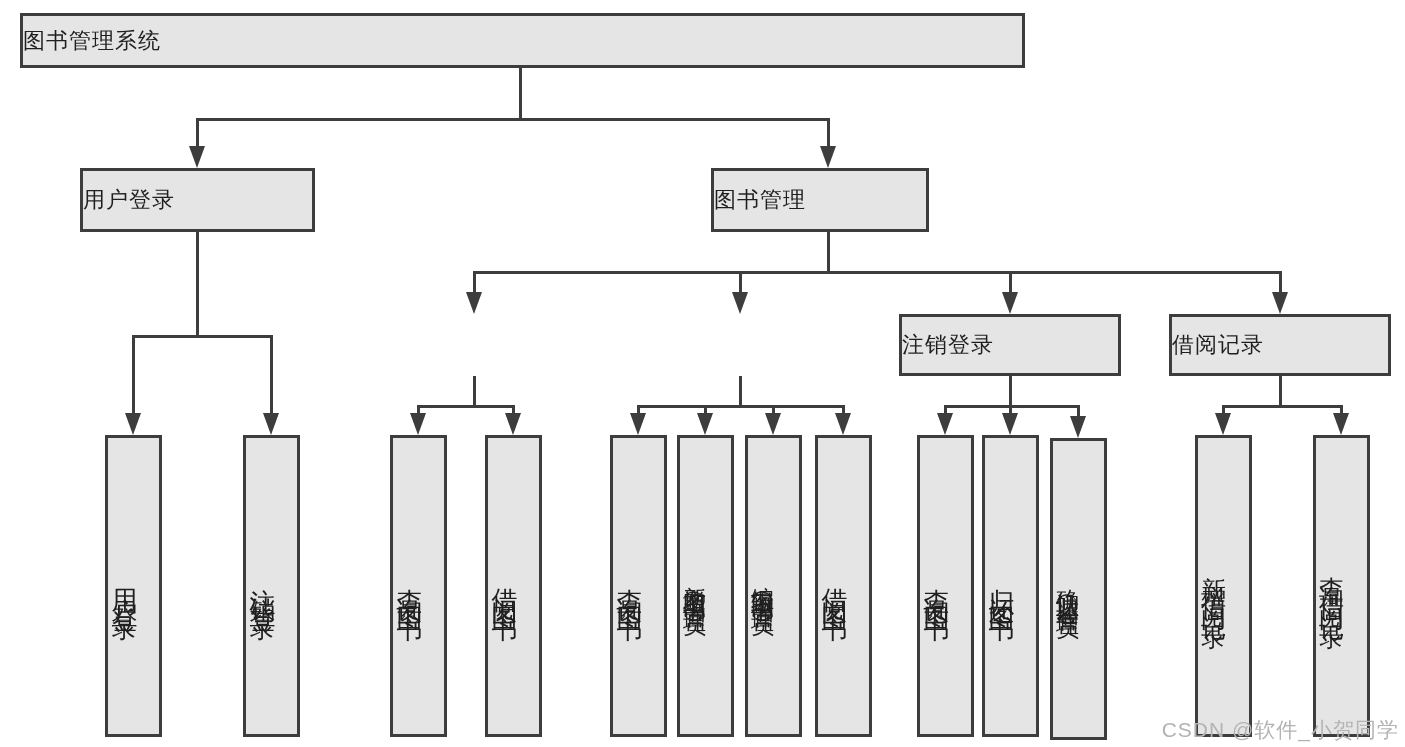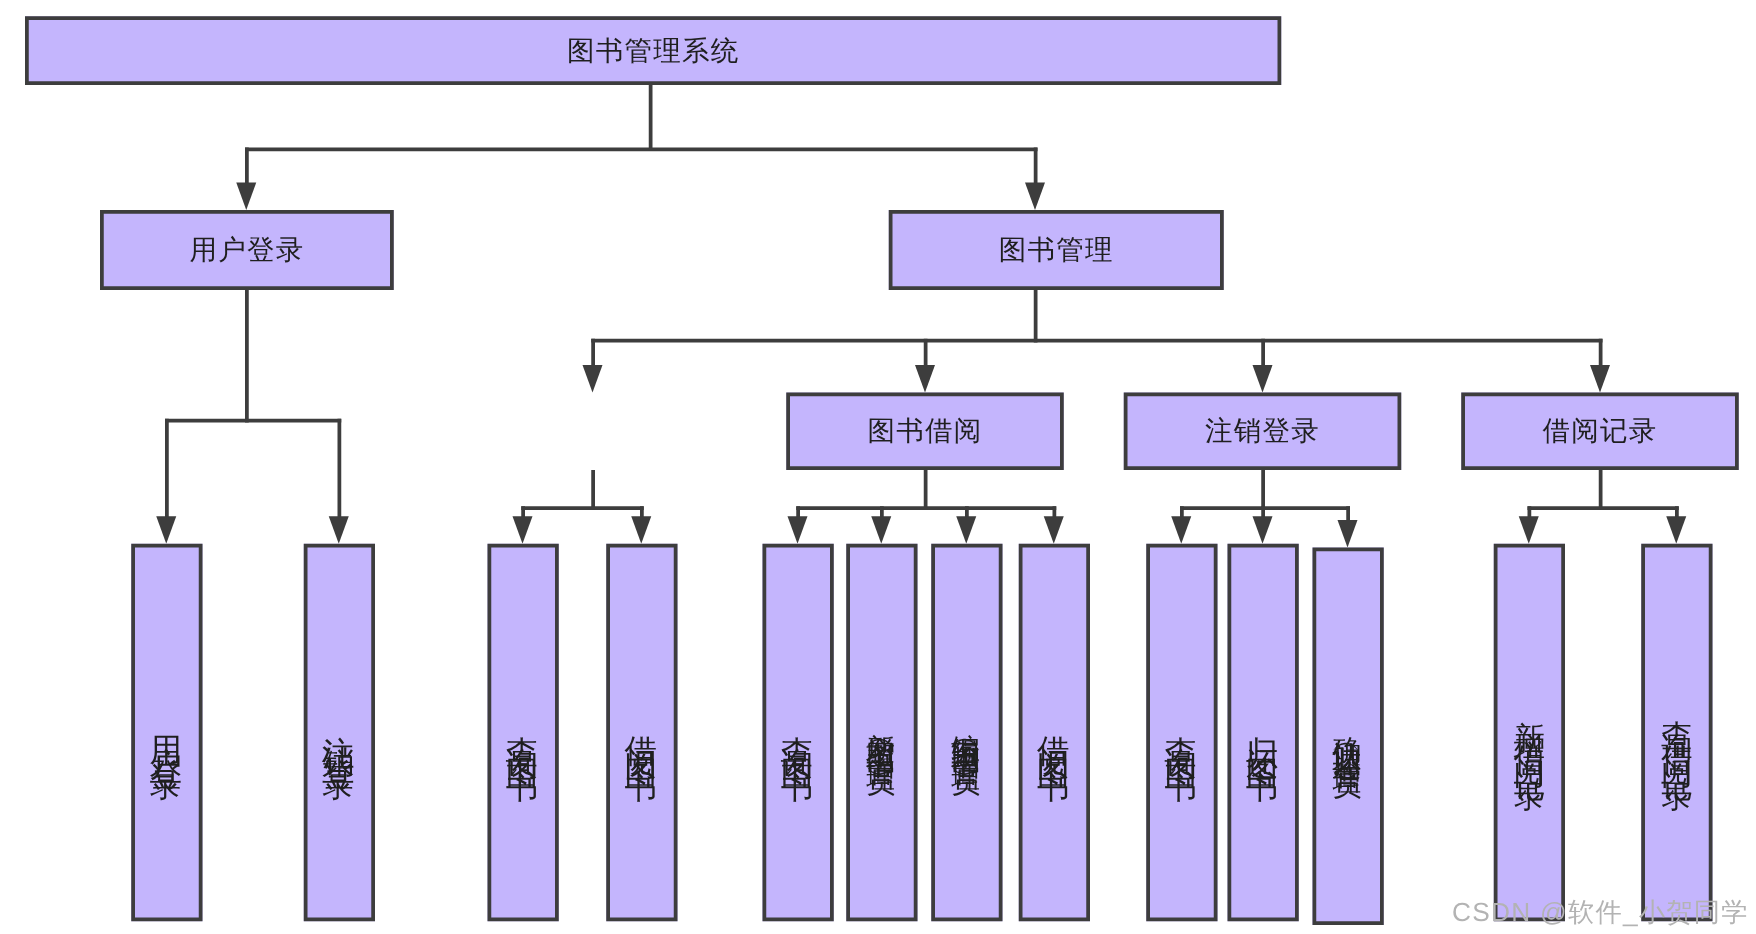--- a/index.html
+++ b/index.html
@@ -4,23 +4,23 @@
 <style>
   :root { --line:#3d3d3d; --text:#1f1f1f; --watermark:#b3b3b3; --background:#ffffff; }
   * { margin:0; padding:0; box-sizing:border-box; }
   body { background:#fff; font-family:"Liberation Sans", sans-serif; }
   .stage {
     position:relative; width:1405px; height:747px;
     background:var(--background); overflow:hidden;
     color:var(--text);
   }
   .box {
-    position:absolute; background:#c4b5fd;
+    position:absolute; background:#e5e5e5;
     border:3px solid var(--line);
-    display:flex; align-items:center; justify-content:center;
+    display:flex; align-items:center; justify-content:flex-start;
     text-align:center;
   }
   .h-box span { font-size:22px; letter-spacing:1px; color:var(--text); }
   .v-box { width:57px; top:435px; height:302px; }
   .v-box span {
     writing-mode:vertical-rl; text-orientation:mixed;
     color:var(--text); white-space:nowrap;
   }
   .v-short span { font-size:26px; letter-spacing:9px; }
   .v-med   span { font-size:25px; letter-spacing:10px; }
@@ -51,21 +51,21 @@
   <div class="line" style="left:519px;top:68px;width:3px;height:52px"></div>
   <div class="line" style="left:196px;top:118px;width:634px;height:3px"></div>
   <div class="line" style="left:196px;top:118px;width:3px;height:30px"></div>
   <div class="arrow" style="left:189px;top:146px"></div>
   <div class="line" style="left:827px;top:118px;width:3px;height:30px"></div>
   <div class="arrow" style="left:820px;top:146px"></div>
 
   <div class="box h-box" style="left:80px;top:168px;width:235px;height:64px">
     <span>用户登录</span>
   </div>
-  <div class="box h-box" style="left:711px;top:168px;width:268px;height:64px">
+  <div class="box h-box" style="left:711px;top:168px;width:218px;height:64px">
     <span>图书管理</span>
   </div>
 
   <div class="line" style="left:196px;top:232px;width:3px;height:106px"></div>
   <div class="line" style="left:132px;top:335px;width:141px;height:3px"></div>
   <div class="line" style="left:132px;top:335px;width:3px;height:80px"></div>
   <div class="arrow" style="left:125px;top:413px"></div>
   <div class="line" style="left:270px;top:335px;width:3px;height:80px"></div>
   <div class="arrow" style="left:263px;top:413px"></div>
 
@@ -73,23 +73,20 @@
   <div class="line" style="left:473px;top:271px;width:809px;height:3px"></div>
   <div class="line" style="left:473px;top:271px;width:3px;height:24px"></div>
   <div class="arrow" style="left:466px;top:292px"></div>
   <div class="line" style="left:739px;top:271px;width:3px;height:24px"></div>
   <div class="arrow" style="left:732px;top:292px"></div>
   <div class="line" style="left:1009px;top:271px;width:3px;height:24px"></div>
   <div class="arrow" style="left:1002px;top:292px"></div>
   <div class="line" style="left:1279px;top:271px;width:3px;height:24px"></div>
   <div class="arrow" style="left:1272px;top:292px"></div>
 
-  <div class="box h-box" style="left:629px;top:314px;width:222px;height:62px">
-    <span>图书借阅</span>
-  </div>
   <div class="box h-box" style="left:899px;top:314px;width:222px;height:62px">
     <span>注销登录</span>
   </div>
   <div class="box h-box" style="left:1169px;top:314px;width:222px;height:62px">
     <span>借阅记录</span>
   </div>
 
   <div class="line" style="left:473px;top:376px;width:3px;height:31px"></div>
   <div class="line" style="left:417px;top:405px;width:98px;height:3px"></div>
   <div class="line" style="left:417px;top:405px;width:3px;height:12px"></div>

